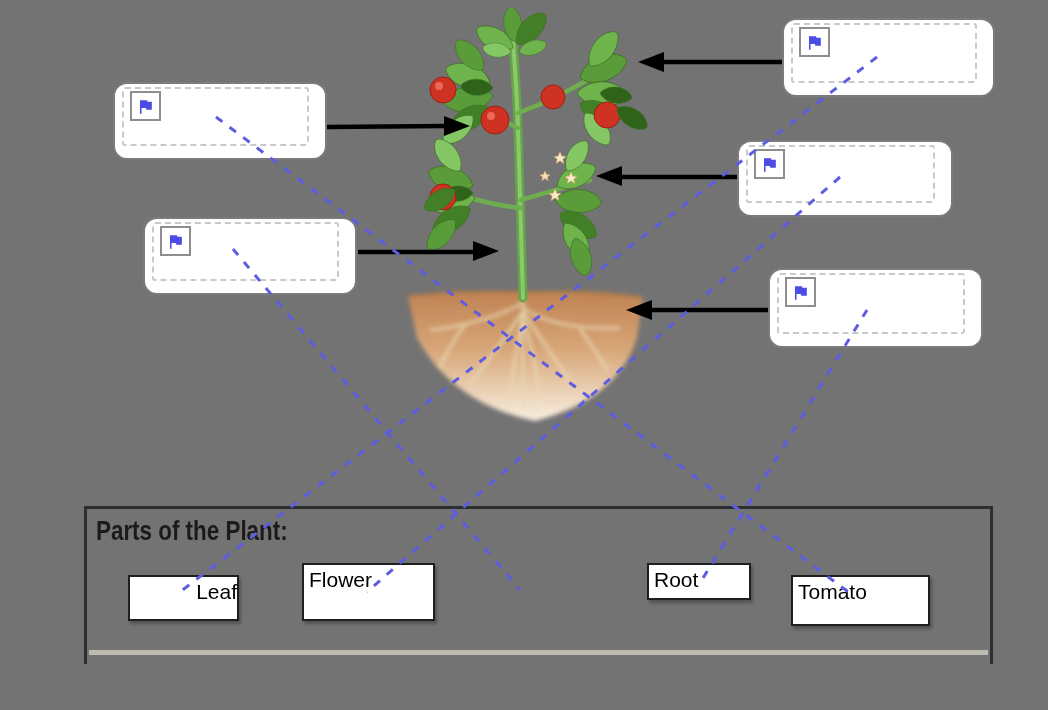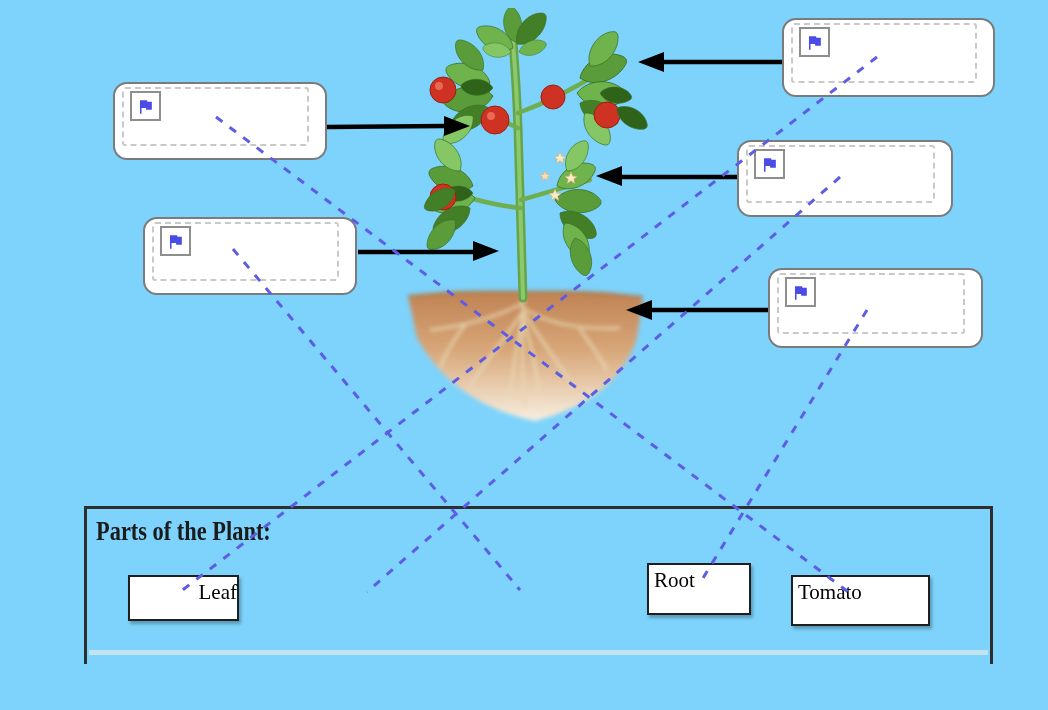--- a/index.html
+++ b/index.html
@@ -1,17 +1,17 @@
 <!DOCTYPE html>
 <html><head>
 <meta charset="utf-8">
 <style>
   html,body{margin:0;padding:0;background:#ffffff;}
-  #stage{position:relative;width:1048px;height:710px;background:#7dd3fc;overflow:hidden;
-         font-family:Liberation Serif, serif;}
+  #stage{position:relative;width:1048px;height:710px;background:#737373;overflow:hidden;
+         font-family:Liberation Sans, sans-serif;}
   svg{display:block;}
   .overlay{position:absolute;left:0;top:0;pointer-events:none;}
 
   
   .slot{position:absolute;background:#ffffff;border:2px solid #7b7b7b;border-radius:14px;
         box-sizing:border-box;z-index:30;}
   .slot-dash{position:absolute;left:7px;top:3px;right:16px;bottom:12px;
              border:2px dashed #c9c9c9;border-radius:3px;}
   .flag-btn{position:absolute;left:15px;top:7px;width:31px;height:30px;background:#ffffff;
             border:2px solid #8e8e8e;box-sizing:border-box;display:flex;align-items:center;
@@ -22,21 +22,21 @@
         border:3px solid #2e2e2e;border-bottom:none;box-sizing:border-box;background:transparent;z-index:20;}
   .bank-title{position:absolute;left:9px;top:6px;font-size:28px;font-weight:bold;color:#1b1b1b;
               letter-spacing:0;transform:scaleX(0.8);transform-origin:0 0;white-space:nowrap;}
   .bank-fade{position:absolute;left:2px;right:2px;top:141px;height:5px;background:#f9f4e2;opacity:.55;}
   .word{position:absolute;background:#ffffff;border:2px solid #1f1f1f;box-sizing:border-box;
         box-shadow:2px 3px 3px rgba(0,0,0,0.28);font-size:21px;color:#000;
         padding:3px 0 0 5px;cursor:grab;}
   .w-leaf{left:41px;top:66px;width:111px;height:46px;text-align:right;}
   .w-flower{left:215px;top:54px;width:133px;height:58px;}
   .w-stem{left:407px;top:57px;width:102px;height:52px;}
-  .w-root{left:560px;top:54px;width:104px;height:52px;}
+  .w-root{left:560px;top:54px;width:104px;height:37px;}
   .w-tomato{left:704px;top:66px;width:139px;height:51px;}
 </style>
 </head>
 <body>
 
 <div id="stage">
 
   <svg class="overlay" style="left:385px;top:8px;" width="300" height="430" viewBox="0 0 300 430">
     <defs>
       <linearGradient id="soilg" x1="0" y1="0" x2="0" y2="1">
@@ -196,20 +196,21 @@
     <button class="flag-btn">
       <svg width="19" height="19" viewBox="0 0 24 24">
         <path d="M14.4 6L14 4H5v17h2v-7h5.6l.4 2h7V6z" fill="#4b4be6"></path>
         </svg>
     </button>
   </div>
 
   <div class="bank">
     <div class="bank-title">Parts of the Plant:</div>
     <div class="word w-leaf">Leaf</div>
+    <div class="word w-flower">Flower</div>
     <div class="word w-root">Root</div>
     <div class="word w-tomato">Tomato</div>
     <div class="bank-fade"></div>
   </div>
 
   <svg class="overlay" width="1048" height="710" viewBox="0 0 1048 710" style="z-index:60;">
     <g fill="none" stroke="#5d5de4" stroke-width="3" stroke-dasharray="8 9">
       <line x1="216" y1="117" x2="855" y2="597"></line>
       <line x1="233" y1="249" x2="520" y2="590"></line>
       <line x1="877" y1="57" x2="180" y2="592"></line>

